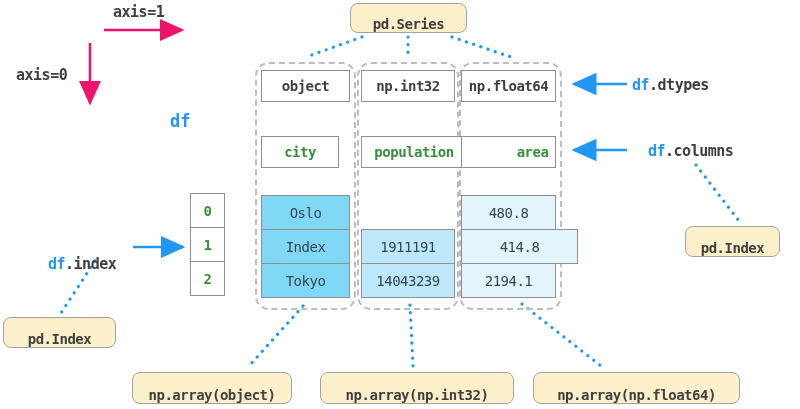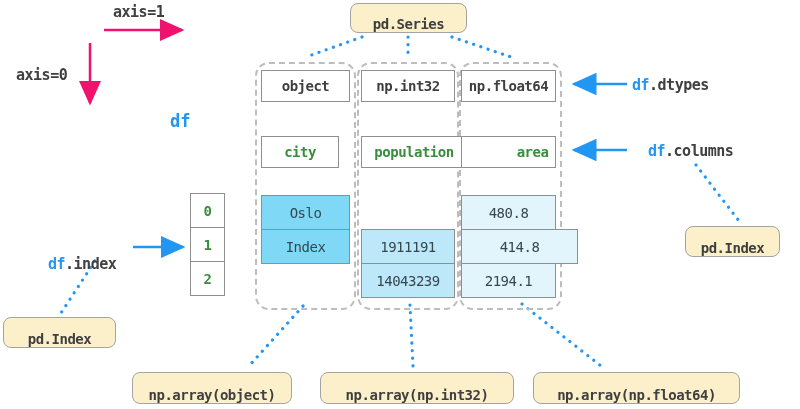--- a/index.html
+++ b/index.html
@@ -102,20 +102,21 @@
   <div class="white-box hdr" style="left:261px; top:136px; width:78px; height:32px;">city</div>
   <div class="white-box hdr" style="left:361px; top:136px; width:106px; height:32px;">population</div>
   <div class="white-box hdr" style="left:461px; top:136px; width:95px; height:32px;padding-left:48px;">area</div>
 
   <div class="data-cell idx-cell" style="left:190px; top:193px; width:35px; height:35px;">0</div>
   <div class="data-cell idx-cell" style="left:190px; top:227px; width:35px; height:35px;">1</div>
   <div class="data-cell idx-cell" style="left:190px; top:261px; width:35px; height:35px;">2</div>
 
   <div class="data-cell" style="left:261px; top:195px; width:89px; height:35px; background:#7ed8f6;">Oslo</div>
   <div class="data-cell" style="left:261px; top:229px; width:89px; height:35px; background:#7ed8f6;">Index</div>
+  <div class="data-cell" style="left:261px; top:263px; width:89px; height:35px; background:#7ed8f6;">Tokyo</div>
 
   <div class="data-cell" style="left:361px; top:229px; width:94px; height:35px; background:#bce8fa;">1911191</div>
   <div class="data-cell" style="left:361px; top:263px; width:94px; height:35px; background:#bce8fa;">14043239</div>
 
   <div class="data-cell" style="left:461px; top:195px; width:95px; height:35px; background:#e2f4fc;">480.8</div>
   <div class="data-cell" style="left:461px; top:229px; width:117px; height:35px; background:#e2f4fc;">414.8</div>
   <div class="data-cell" style="left:461px; top:263px; width:95px; height:35px; background:#e2f4fc;">2194.1</div>
 
   <div class="code-label" style="left:632px; top:76px;">
     <span class="c-blue">df</span><span class="c-dark">.</span><span class="c-orange">dtypes</span>

